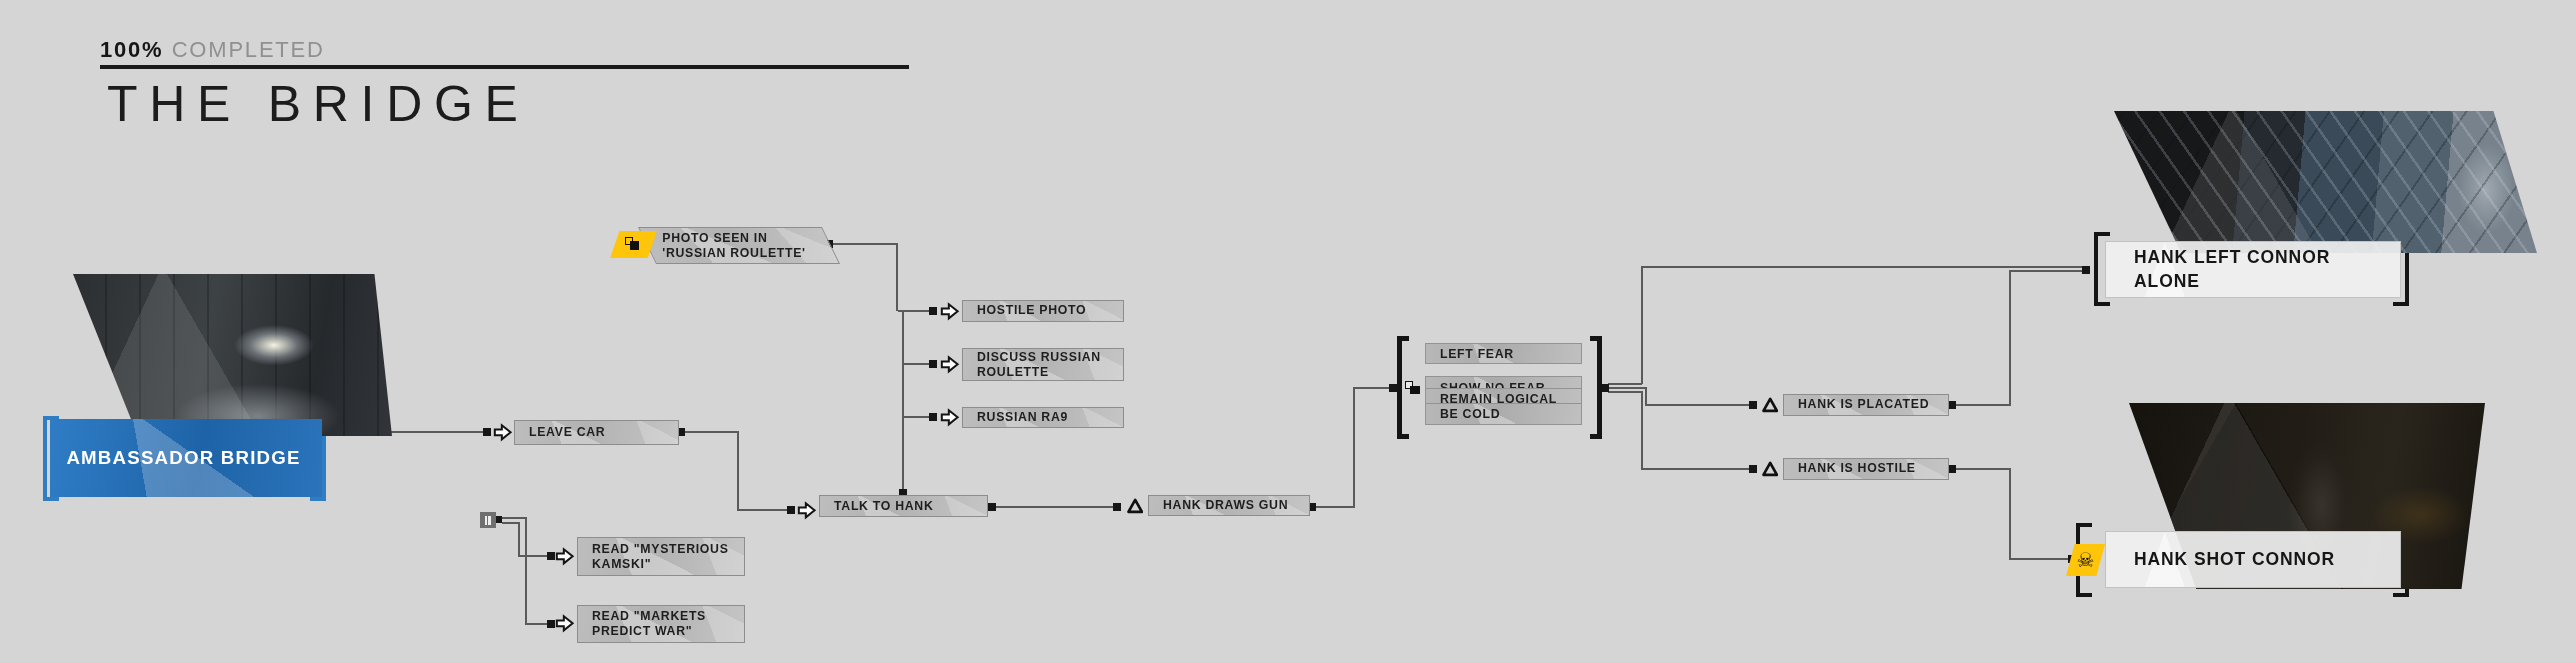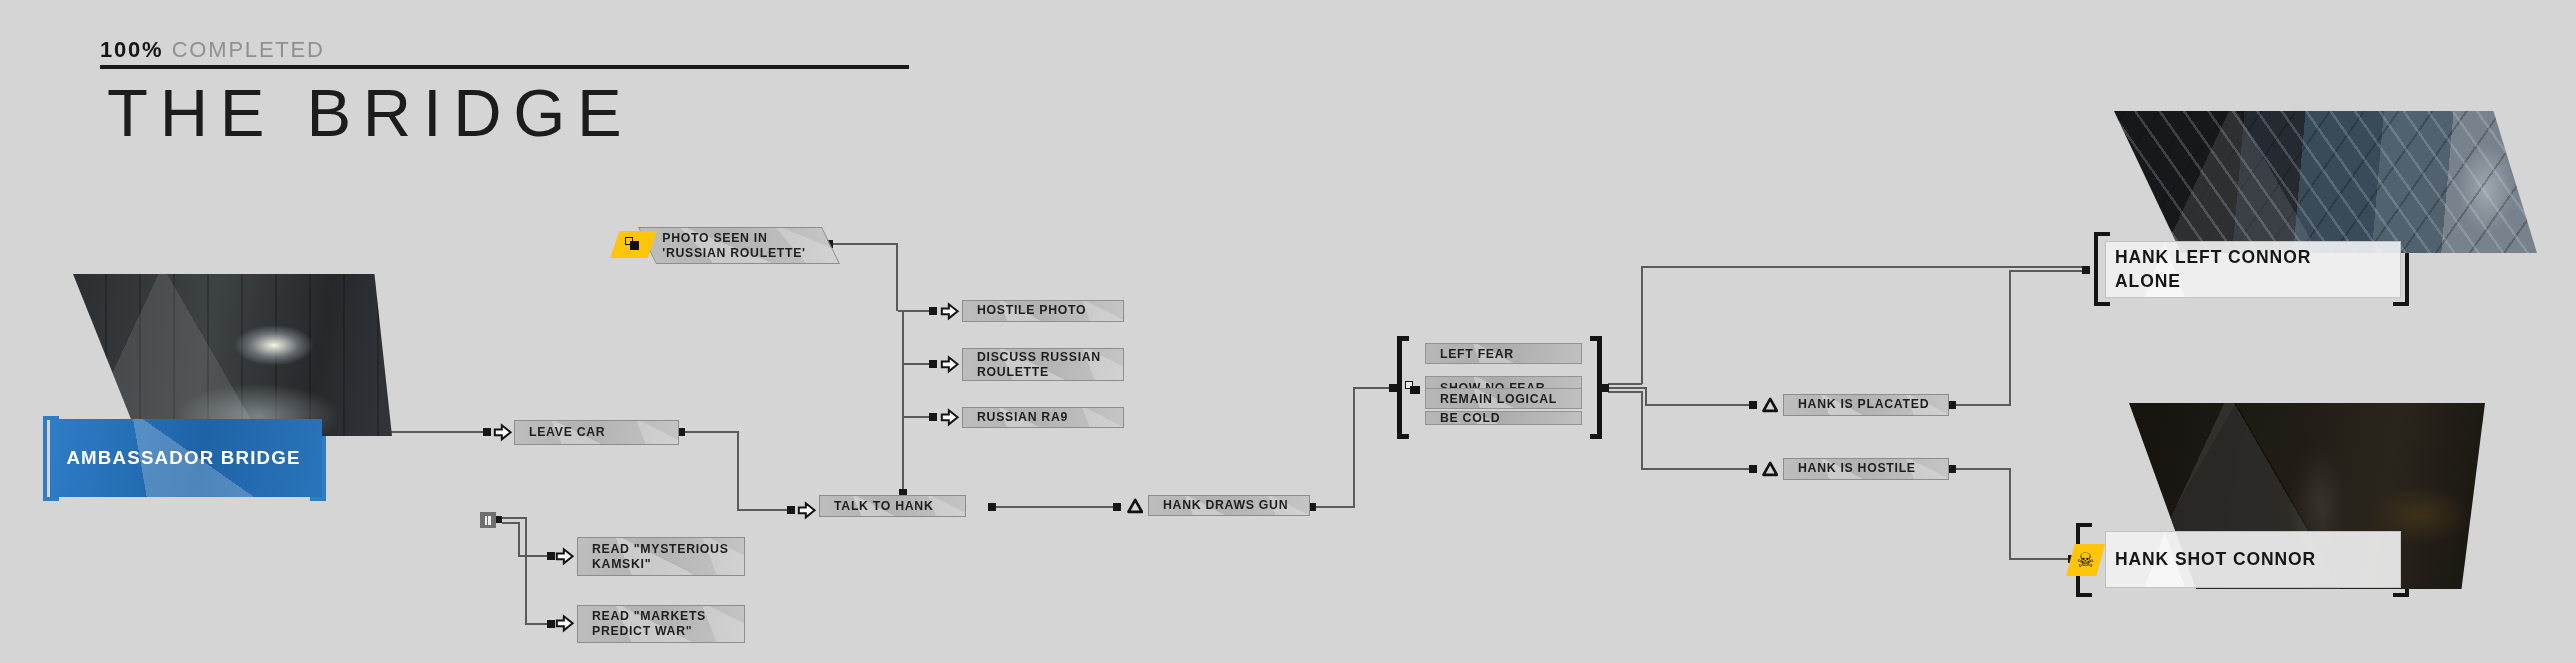--- a/index.html
+++ b/index.html
@@ -2,21 +2,21 @@
 <html style="font-size:9.3px"><head>
 <meta charset="utf-8">
 <style>
   html,body{margin:0;padding:0;background:#d5d5d5;}
   #stage{position:relative;width:2576px;height:663px;background:#d5d5d5;overflow:hidden;
          font-family:"Liberation Sans",sans-serif;}
   
   .hdr-pct{position:absolute;left:92px;top:37px;font-size:22px;font-weight:bold;color:#161616;letter-spacing:1.8px;margin-left:8px;}
   .hdr-completed{color:#909090;font-weight:normal;margin-left:8.2px;}
   .hdr-rule{position:absolute;left:100px;top:65px;width:809px;height:4.1px;background:#1a1a1a;}
-  .hdr-title{position:absolute;left:107px;top:79px;font-size:67px;font-weight:300;color:#1c1c1c;
+  .hdr-title{position:absolute;left:107px;top:79px;font-size:50px;font-weight:300;color:#1c1c1c;
              letter-spacing:11.7px;line-height:1;white-space:nowrap;}
   
   .ln{position:absolute;background:#5a5a5a;}
   .sq{position:absolute;width:7.6px;height:7.6px;background:#161616;}
   .sq-blue{background:#2f7dc3;}
   .sq-sm{width:7px;height:7px;}
   .arr,.tri{position:absolute;}
   .arr svg,.tri svg{display:block;}
   .node{position:absolute;box-sizing:border-box;border:1.8px solid #8d8d8d;color:#1e1e1e;
         font-size:12.3px;font-weight:bold;letter-spacing:0.7px;line-height:15px;
@@ -77,21 +77,21 @@
           radial-gradient(ellipse 70px 41px at 82% 60%, rgba(120,90,30,.30), transparent 70%),
           conic-gradient(from 150deg at 30% 0%, rgba(0,0,0,.35) 0 60deg, transparent 60deg),
           linear-gradient(100deg,#16130f,#211d16 45%,#2a251c 70%,#181510);}
   .img-facets{position:absolute;inset:0;
         background:
           conic-gradient(from 150deg at 28% -5%, rgba(255,255,255,.10) 0 55deg, transparent 55deg),
           conic-gradient(from 180deg at 66% 108%, rgba(255,255,255,.08) 0 60deg, transparent 60deg);}
   
   .end-label{position:absolute;z-index:3;box-sizing:border-box;width:296px;height:57px;
         background:rgba(240,240,240,.92);border:1.2px solid #c2c2c2;
-        display:flex;align-items:center;padding-left:9px;
+        display:flex;align-items:center;padding-left:28px;
         color:#161616;font-size:17.5px;font-weight:bold;letter-spacing:0.9px;line-height:23.4px;}
   .end-label .facet{position:absolute;inset:0;pointer-events:none;
         background:conic-gradient(from 160deg at 20% 0%, rgba(255,255,255,.5) 0 40deg, transparent 40deg),
                    conic-gradient(from 180deg at 75% 110%, rgba(255,255,255,.45) 0 45deg, transparent 45deg);}
   .wrapcap{display:inline-block;max-width:199px;position:relative;z-index:1;}
   
   .chip{position:absolute;background:#ffc50a;display:flex;align-items:center;justify-content:center;}
   .chip-photo{left:610px;top:231px;width:47px;height:27.4px;z-index:2;
         clip-path:polygon(20% 0,100% 0,80% 100%,0 100%);}
   .chip-skull{left:2066px;top:544px;width:39px;height:32px;z-index:4;
@@ -250,21 +250,21 @@
     </div>
   <div class="node" style="left:962px;top:300px;width:162px;height:21.6px">
       <span>HOSTILE PHOTO</span>
     </div>
   <div class="node" style="left:962px;top:348px;width:162px;height:33px">
       <span>DISCUSS RUSSIAN ROULETTE</span>
     </div>
   <div class="node" style="left:962px;top:407px;width:162px;height:21px">
       <span>RUSSIAN RA9</span>
     </div>
-  <div class="node" style="left:819px;top:495px;width:147px;height:22px">
+  <div class="node" style="left:819px;top:495px;width:169px;height:22px">
       <span>TALK TO HANK</span>
     </div>
   <div class="node" style="left:577px;top:537px;width:168px;height:39px">
       <span>READ "MYSTERIOUS KAMSKI"</span>
     </div>
   <div class="node" style="left:577px;top:605px;width:168px;height:38px">
       <span>READ "MARKETS PREDICT WAR"</span>
     </div>
   <div class="node" style="left:1148px;top:495px;width:162px;height:21px">
       <span>HANK DRAWS GUN</span>
@@ -297,21 +297,21 @@
   <div style="position:absolute;left:1425px;top:343px">
     <div class="choice-row" style="top:0;height:21px">
         <span>LEFT FEAR</span>
       </div>
     <div class="choice-row" style="top:33px;height:23px">
         <span>SHOW NO FEAR</span>
       </div>
     <div class="choice-row" style="top:45px;height:21px">
         <span>REMAIN LOGICAL</span>
       </div>
-    <div class="choice-row" style="top:68px;height:14px">
+    <div class="choice-row" style="top:60px;height:22px">
         <span>BE COLD</span>
       </div>
   </div>
 
   <div class="brk brk-l brk-black" style="left:2094px;top:232px;height:74px"></div>
   <div class="brk brk-r brk-black" style="left:2405px;top:232px;height:74px"></div>
   <div class="end-label" style="left:2105px;top:241px">
     <span class="facet"></span>
     <span class="wrapcap">HANK LEFT CONNOR ALONE</span>
   </div>

